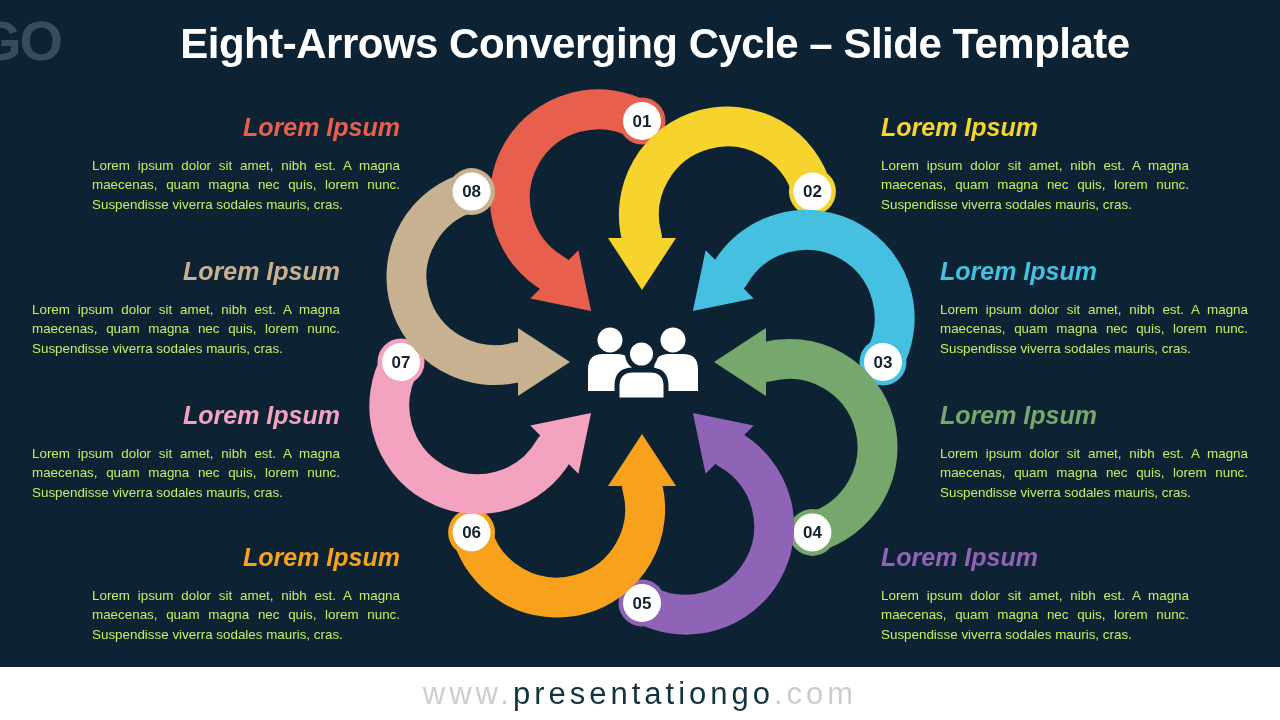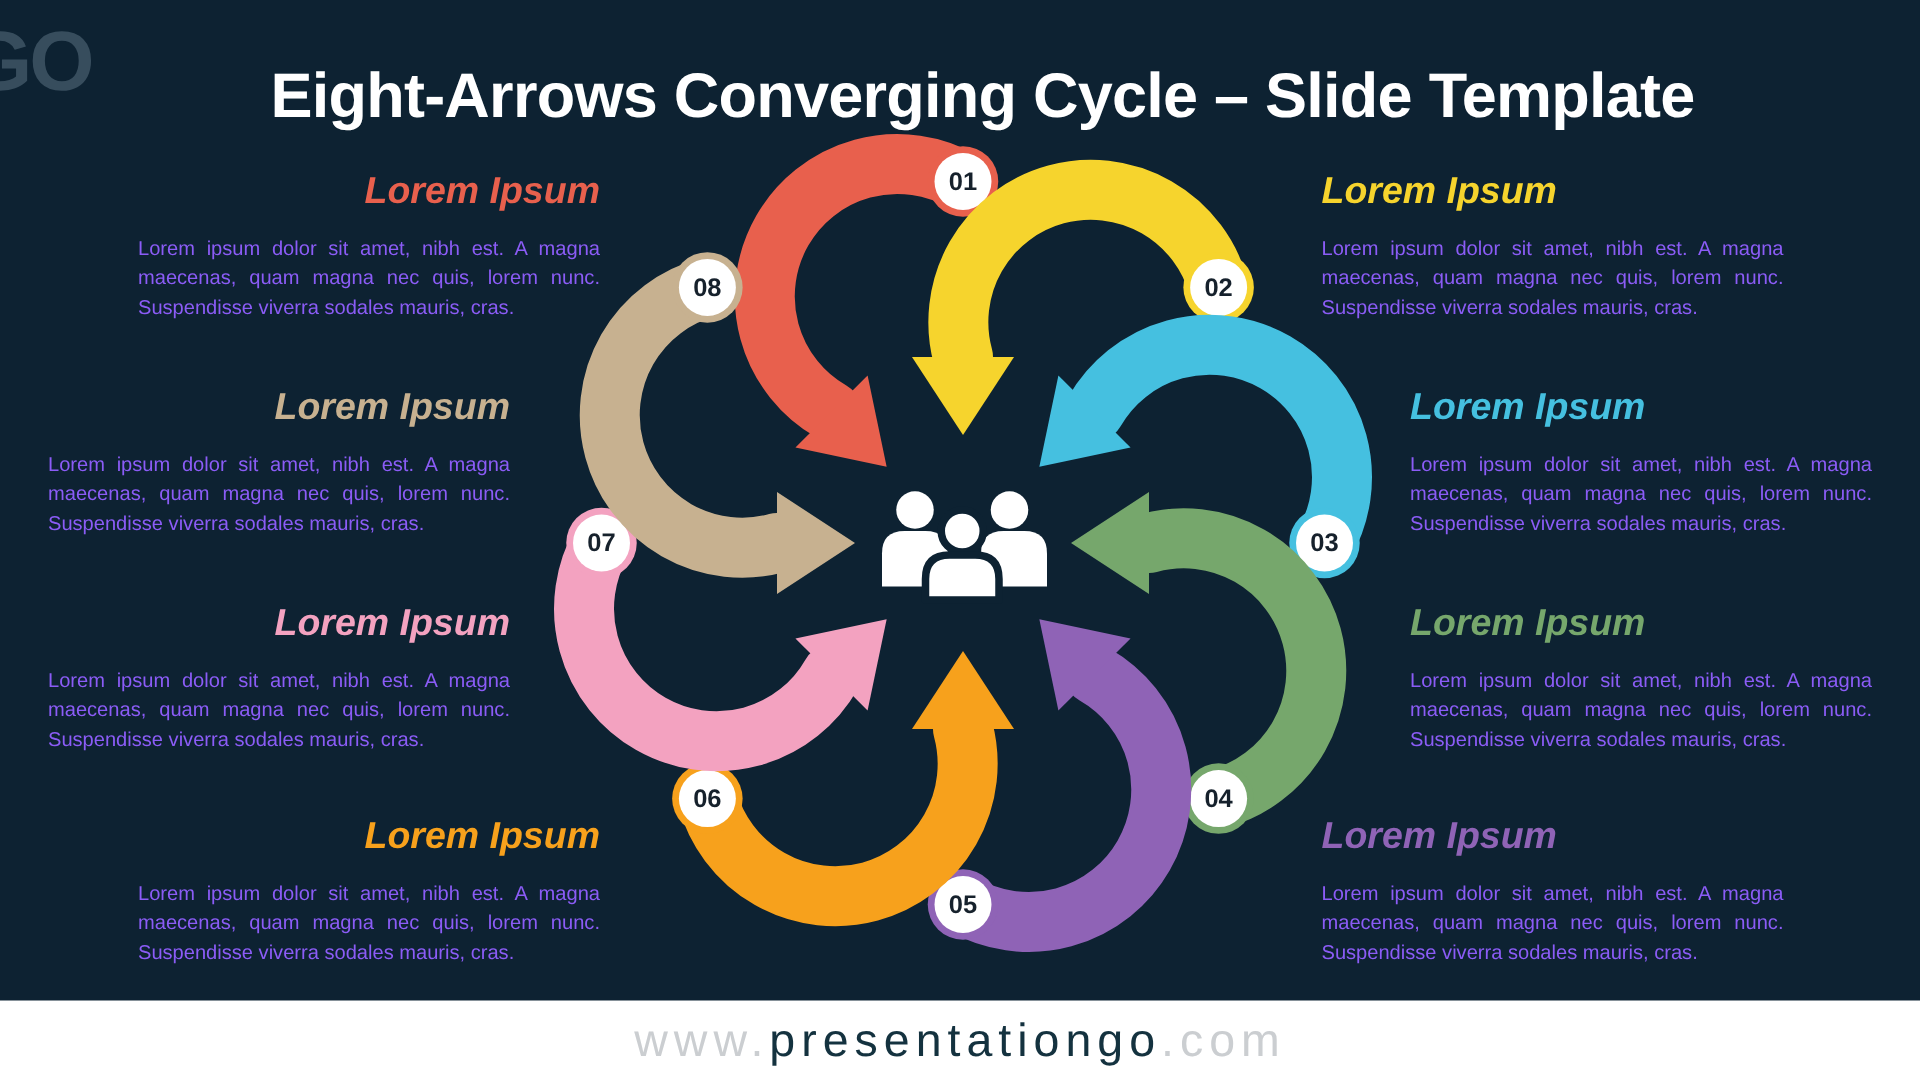--- a/index.html
+++ b/index.html
@@ -12,28 +12,27 @@
     position:absolute;left:-22px;top:8px;
     font-size:56px;font-weight:bold;letter-spacing:-2px;
     color:#3c5262;opacity:.9;user-select:none;
   }
   .slide-title{
     position:absolute;left:0;top:20px;width:100%;
     padding-left:30px;box-sizing:border-box;
     text-align:center;color:#ffffff;
     font-size:42px;font-weight:bold;letter-spacing:-0.5px;
     white-space:nowrap;
-    margin-top:20px;
   }
   .tblock{position:absolute;width:308px;}
   .tblock .heading{
     font-size:25px;font-weight:bold;line-height:30px;margin:0 0 14px 0;font-style:italic;
   }
   .tblock .body{
-    font-size:13.4px;line-height:19.4px;color:#8b5cf6;
+    font-size:13.4px;line-height:19.4px;color:#bef264;
     text-align:justify;margin:0;
   }
   .tblock.align-right .heading{text-align:right;}
   .tblock.align-left  .heading{text-align:left;}
   
   .pos-l1{left:92px; top:112px;}
   .pos-l2{left:32px; top:256px;}
   .pos-l3{left:32px; top:400px;}
   .pos-l4{left:92px; top:542px;}
   

